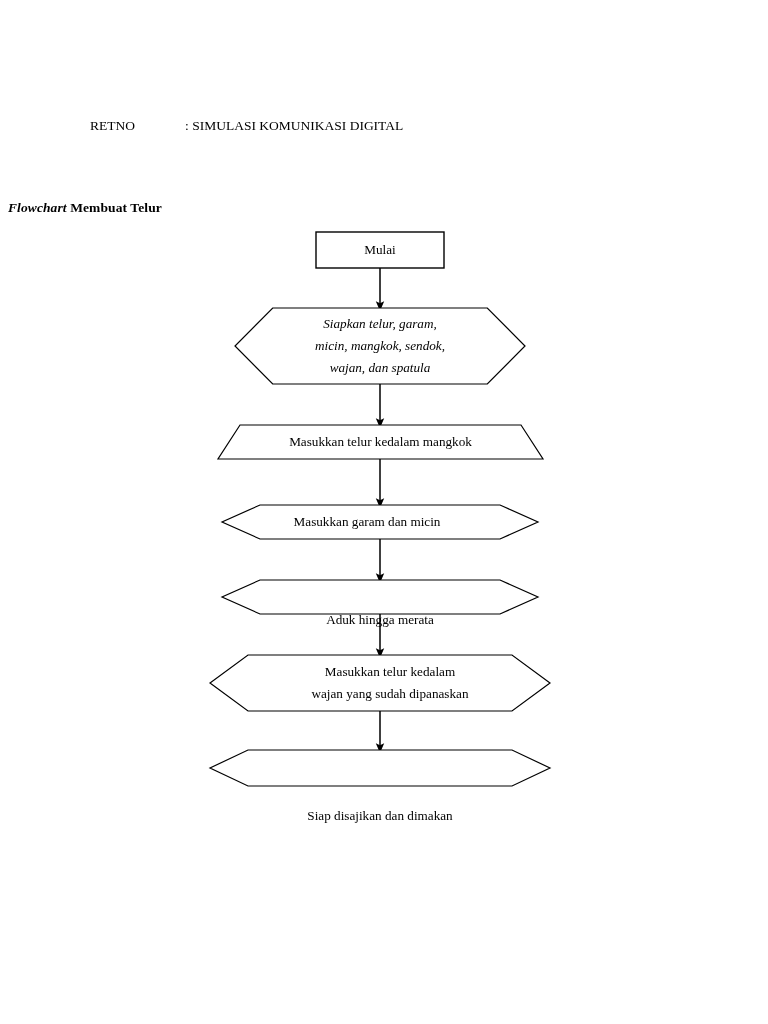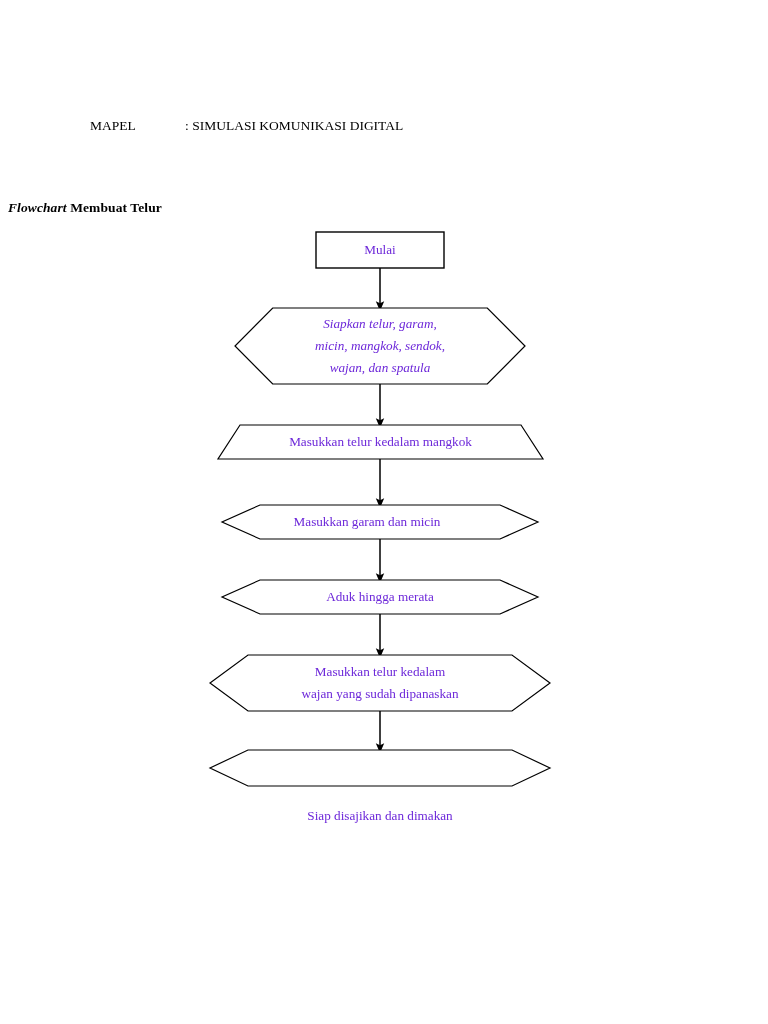--- a/index.html
+++ b/index.html
@@ -62,31 +62,31 @@
     left: 0;
     top: 0;
     width: 768px;
     height: 1024px;
   }
   .node-text {
     position: absolute;
     text-align: center;
     font-size: 13.2px;
     line-height: 22px;
-    color: #6d28d9;
+    color: #000000;
     pointer-events: none;
     white-space: pre;
   }
 </style>
 </head>
 <body>
 
 <div class="header">
   <span class="header-row">
-    <span class="header-label">MAPEL</span><span class="header-value">: SIMULASI KOMUNIKASI DIGITAL</span>
+    <span class="header-label">RETNO</span><span class="header-value">: SIMULASI KOMUNIKASI DIGITAL</span>
   </span>
 </div>
 
 <div class="chart-title"><span class="kw">Flowchart</span><span> Membuat Telur</span></div>
 
 <svg id="flow-canvas" viewBox="0 0 768 1024">
   <defs>
     <marker id="arrowhead" markerWidth="7" markerHeight="7" refX="3.2" refY="3.2" orient="auto" markerUnits="strokeWidth">
       <path d="M0,0.4 L6.6,3.2 L0,6.0 L1.3,3.2 Z" fill="#000000"></path>
     </marker>
@@ -109,17 +109,17 @@
       <polygon points="248,750 512,750 550,768 512,786 248,786 210,768" fill="#ffffff" stroke="#000000" stroke-width="1.2"></polygon>
     </g>
 </svg>
 <div id="label-layer">
     <div class="node-text" style="left: 316px; width: 128px; top: 239px;">Mulai</div>
     <div class="node-text" style="left: 235px; width: 290px; top: 313px; font-style: italic;">Siapkan telur, garam,
 micin, mangkok, sendok,
 wajan, dan spatula</div>
     <div class="node-text" style="left: 218px; width: 325px; top: 431px; text-align: center;">Masukkan telur kedalam mangkok</div>
     <div class="node-text" style="left: 209px; width: 316px; top: 511px;">Masukkan garam dan micin</div>
-    <div class="node-text" style="left: 222px; width: 316px; top: 586px;">Aduk hingga merata</div>
-    <div class="node-text" style="left: 210px; width: 340px; top: 661px;">Masukkan telur kedalam
+    <div class="node-text" style="left: 222px; width: 316px; top: 609px;">Aduk hingga merata</div>
+    <div class="node-text" style="left: 220px; width: 340px; top: 661px;">Masukkan telur kedalam
 wajan yang sudah dipanaskan</div>
     <div class="node-text" style="left: 210px; width: 340px; top: 757px; margin-top: 48px;">Siap disajikan dan dimakan</div>
   </div>
 
 </body></html>

